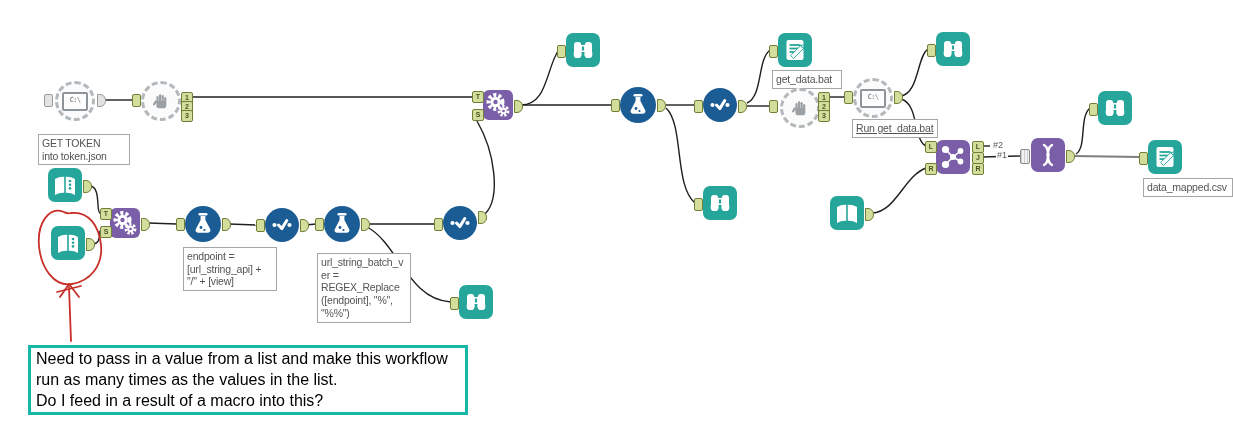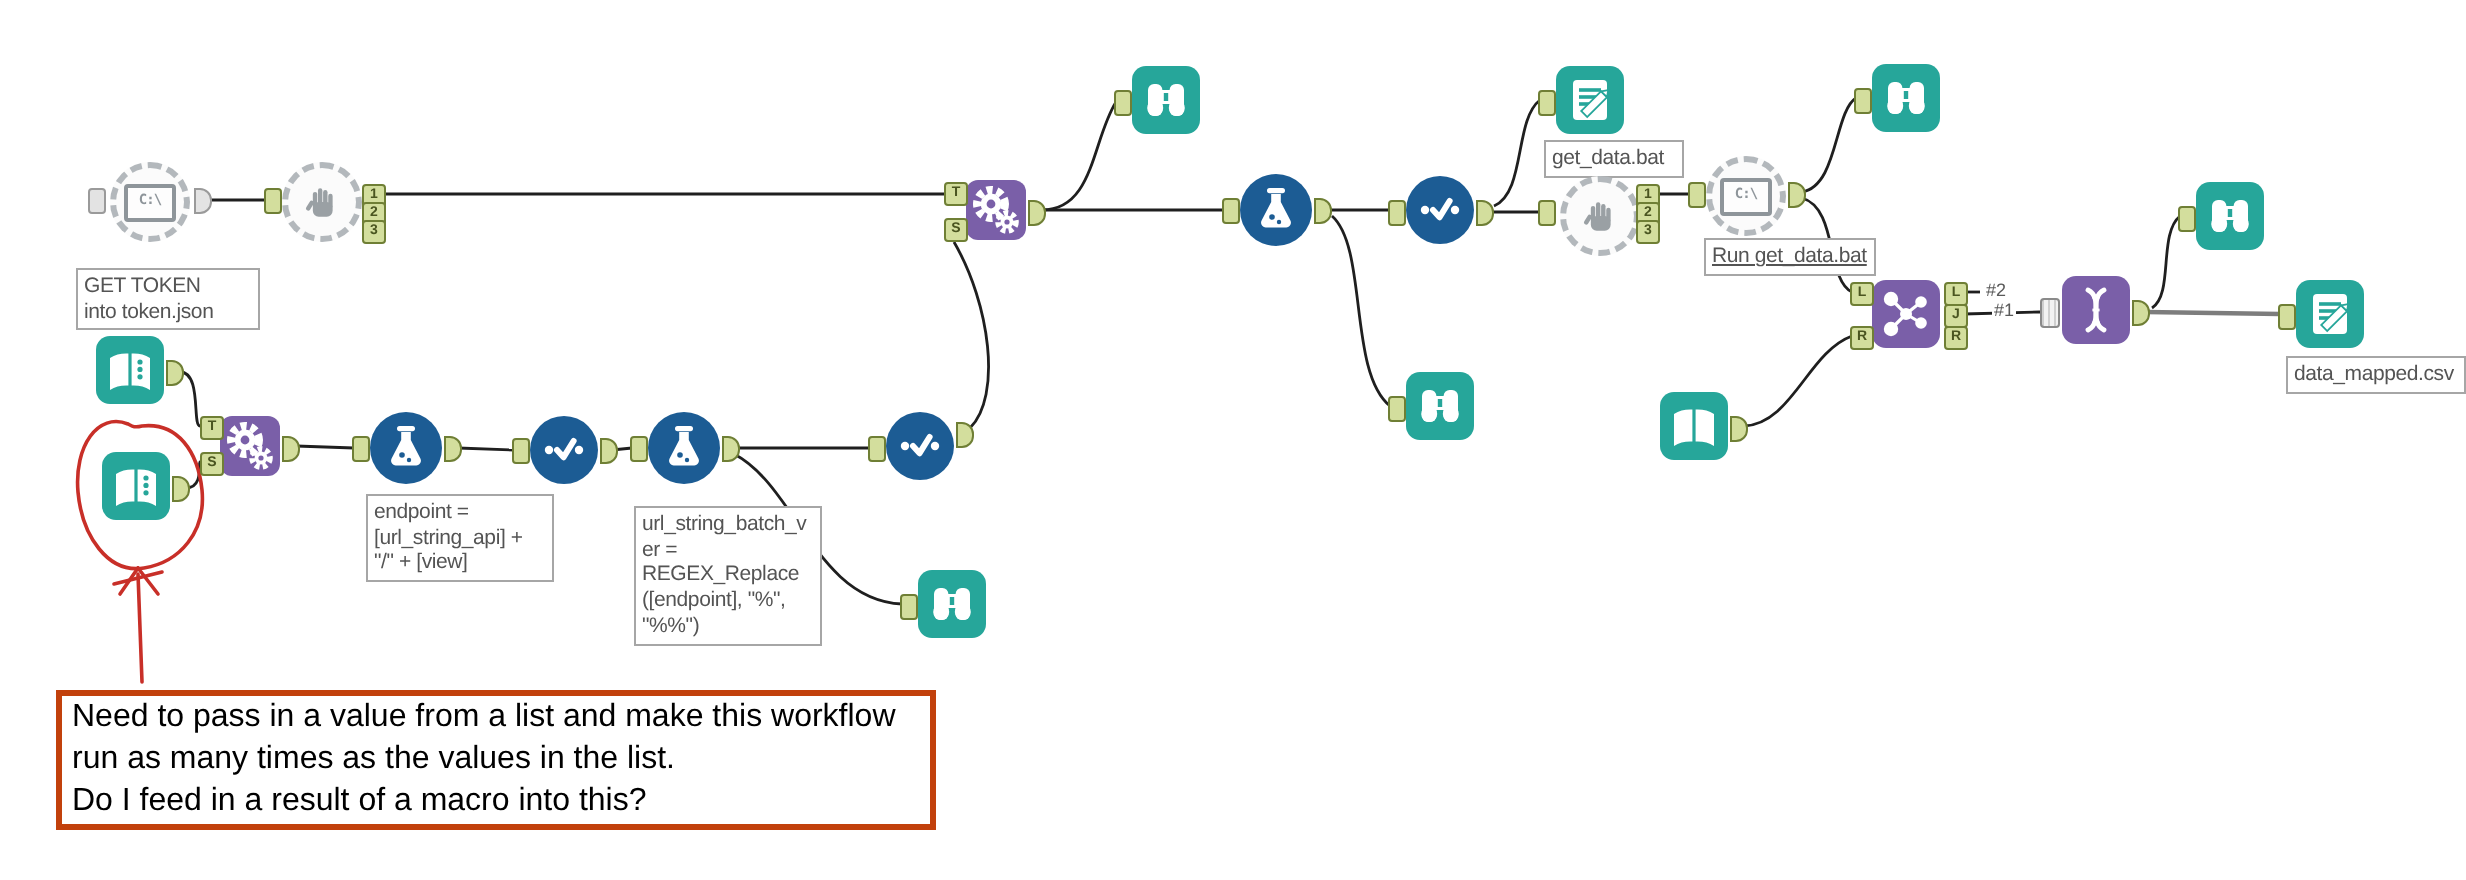--- a/index.html
+++ b/index.html
@@ -23,21 +23,21 @@
   .anch-out{border-radius:0 6px 6px 0;}
   .anch-gray{background:#e3e3e3;border-color:#9a9a9a;}
   .anch-lbl{position:absolute;width:10px;height:10px;background:#d3de9d;border:1px solid #6f7f35;
         border-radius:2px;z-index:3;font-size:7px;font-weight:bold;color:#4a5520;
         text-align:center;line-height:10px;}
   .anch-striped{position:absolute;width:8px;height:13px;border:1px solid #8a8a8a;z-index:3;
         background:repeating-linear-gradient(90deg,#cfcfcf 0 1px,#f2f2f2 1px 3px);border-radius:2px;}
   .ann{position:absolute;z-index:2;background:#ffffff;border:1px solid #a6a6a6;color:#545454;
        font-size:10.5px;line-height:1.21;letter-spacing:-0.2px;padding:2px 3px;white-space:pre-line;}
   .connlbl{position:absolute;z-index:4;background:#ffffff;color:#5a5a5a;font-size:9px;padding:0 1px;}
-  .note{position:absolute;z-index:2;border:3px solid #c2410c;background:#fff;color:#000;
+  .note{position:absolute;z-index:2;border:3px solid #14b8a6;background:#fff;color:#000;
         font-size:16px;line-height:1.3;padding:1px 5px;white-space:pre-line;}
   svg{display:block;}
 </style>
 </head>
 <body>
 
 <div id="canvas">
 
   <svg id="wires" width="1233" height="440" viewBox="0 0 1233 440">
     <g fill="none" stroke="#1f1f1f" stroke-width="1.4">

